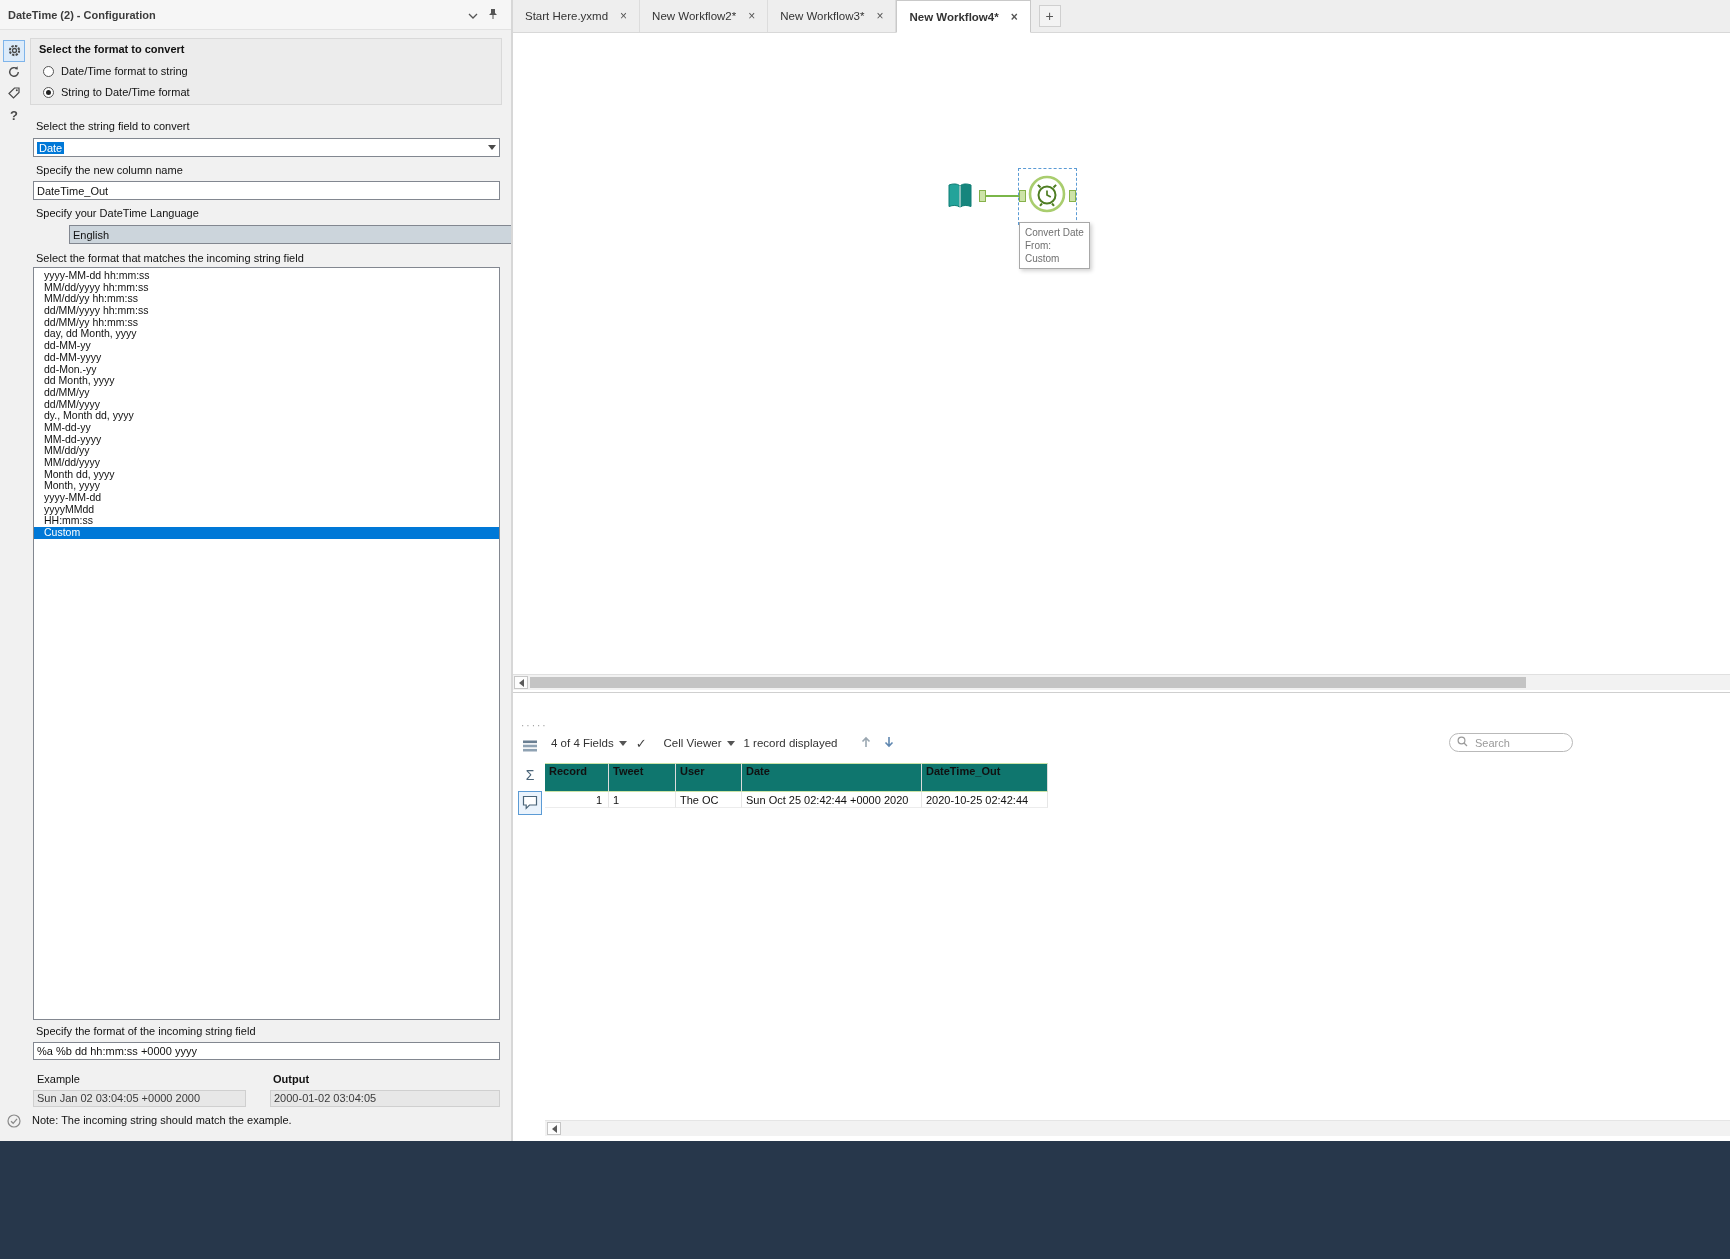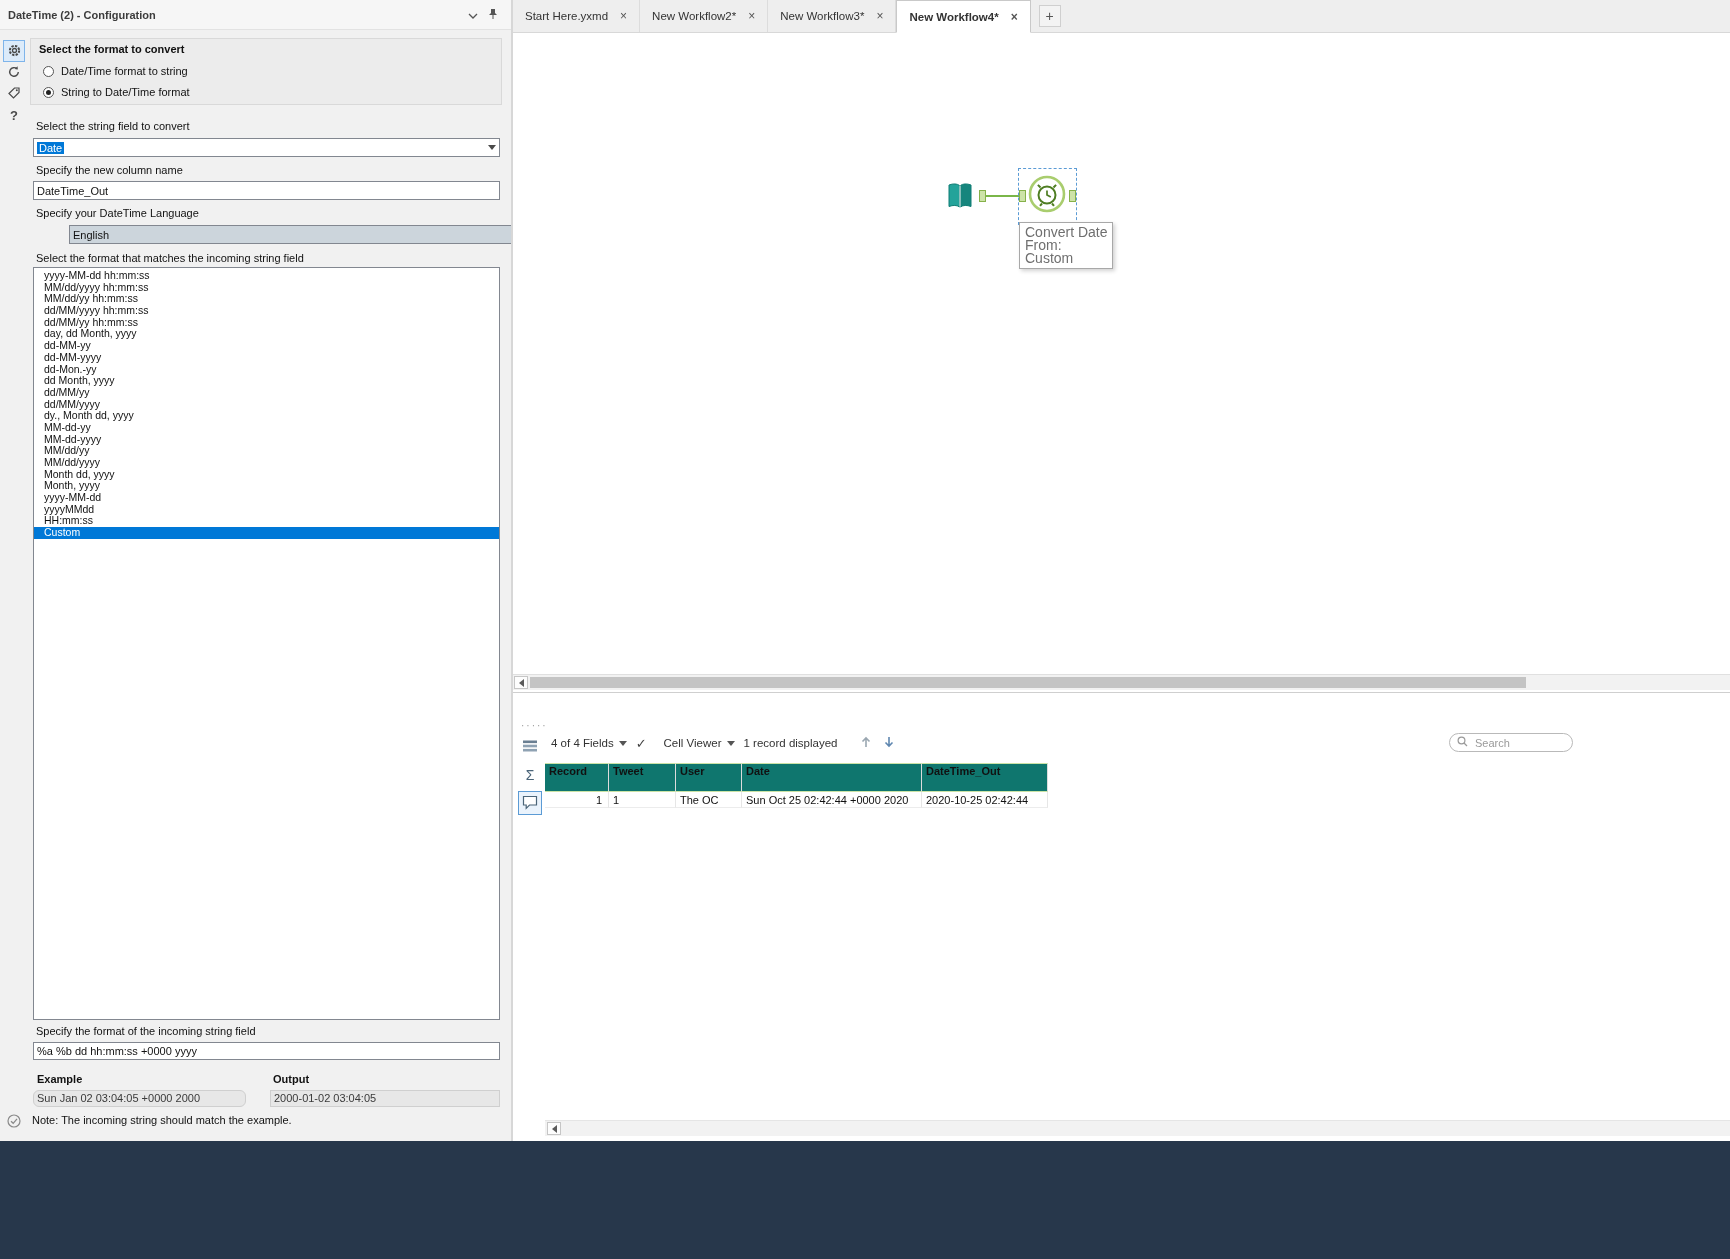--- a/index.html
+++ b/index.html
@@ -48,21 +48,21 @@
   .tab.active{background:#fff;border:1px solid #c9c9c9;border-bottom:1px solid #fff;margin-bottom:-1px;font-weight:bold;}
   .tab-close{color:#555;font-size:12px;line-height:12px;cursor:pointer;}
   .tab-plus{align-self:center;margin-left:8px;width:20px;height:20px;background:#f3f3f3;border:1px solid #cfcfcf;display:flex;align-items:center;justify-content:center;color:#555;font-size:14px;cursor:pointer;}
 
   
   .canvas{position:absolute;left:513px;top:33px;width:1217px;height:641px;background:#fff;overflow:hidden;}
   .anchor{position:absolute;width:7px;height:12px;background:#cde3a8;border:1px solid #86b14a;box-sizing:border-box;}
   .connector{position:absolute;height:2px;background:#7ab648;}
   .sel-rect{position:absolute;border:1px dashed #5b9bd5;}
   .tool-node{position:absolute;cursor:pointer;}
-  .tooltip{position:absolute;background:#fff;border:1px solid #a8a8a8;box-shadow:2px 2px 4px rgba(0,0,0,.18);padding:3px 5px;color:#6f6f6f;font-size:14px;line-height:13px;white-space:nowrap;}
+  .tooltip{position:absolute;background:#fff;border:1px solid #a8a8a8;box-shadow:2px 2px 4px rgba(0,0,0,.18);padding:3px 5px;color:#6f6f6f;font-size:10px;line-height:13px;white-space:nowrap;}
 
   .hscroll{position:absolute;left:513px;top:674px;width:1217px;height:16px;background:#f2f2f2;border-top:1px solid #e0e0e0;box-sizing:border-box;}
   .scroll-btn{position:absolute;width:14px;height:13px;background:#fdfdfd;border:1px solid #c6c6c6;box-sizing:border-box;display:flex;align-items:center;justify-content:center;cursor:pointer;}
   .tri-left{width:0;height:0;border-top:4px solid transparent;border-bottom:4px solid transparent;border-right:5px solid #5a5a5a;}
   .scroll-thumb{position:absolute;top:2px;height:11px;background:#c4c4c4;cursor:pointer;}
 
   
   .results{position:absolute;left:513px;top:692px;width:1217px;height:449px;background:#fff;border-top:1px solid #cfcfcf;box-sizing:border-box;overflow:hidden;}
   .results-header{position:absolute;left:0;top:0;width:100%;height:25px;background:#f2f2f2;border-bottom:1px solid #dedede;box-sizing:border-box;line-height:24px;padding-left:10px;color:#3c3c3c;}
   .gripper{position:absolute;left:8px;top:27px;color:#9a9a9a;letter-spacing:2px;font-size:10px;}
@@ -193,23 +193,23 @@
       <div class="li">Month, yyyy</div>
       <div class="li">yyyy-MM-dd</div>
       <div class="li">yyyyMMdd</div>
       <div class="li">HH:mm:ss</div>
       <div class="li selected">Custom</div>
     </div>
 
     <div class="lbl" style="top:1025px;">Specify the format of the incoming string field</div>
     <input class="text-input" style="top: 1042px; height: 18px;" value="%a %b dd hh:mm:ss +0000 yyyy">
 
-    <div class="lbl" style="top:1073px;left:37px;font-weight:bold;">Example</div>
+    <div class="lbl" style="top:1073px;left:37px;font-weight:normal;">Example</div>
     <div class="lbl" style="top:1073px;left:273px;font-weight:bold;">Output</div>
-    <div class="ro-box" style="left:33px;top:1090px;width:213px;border-radius:6px;">Sun Jan 02 03:04:05 +0000 2000</div>
+    <div class="ro-box" style="left:33px;top:1090px;width:213px;">Sun Jan 02 03:04:05 +0000 2000</div>
     <div class="ro-box" style="left:270px;top:1090px;width:230px;">2000-01-02 03:04:05</div>
 
     <div class="note-row">
       <span>
         <svg width="14" height="14" viewBox="0 0 14 14">
           <circle cx="7" cy="7" r="6" fill="none" stroke="#8a8a8a" stroke-width="1.2"></circle>
           <polyline points="4,7.2 6.2,9.3 10,4.8" fill="none" stroke="#8a8a8a" stroke-width="1.3"></polyline>
         </svg>
       </span>
       <span>Note: The incoming string should match the example.</span>

